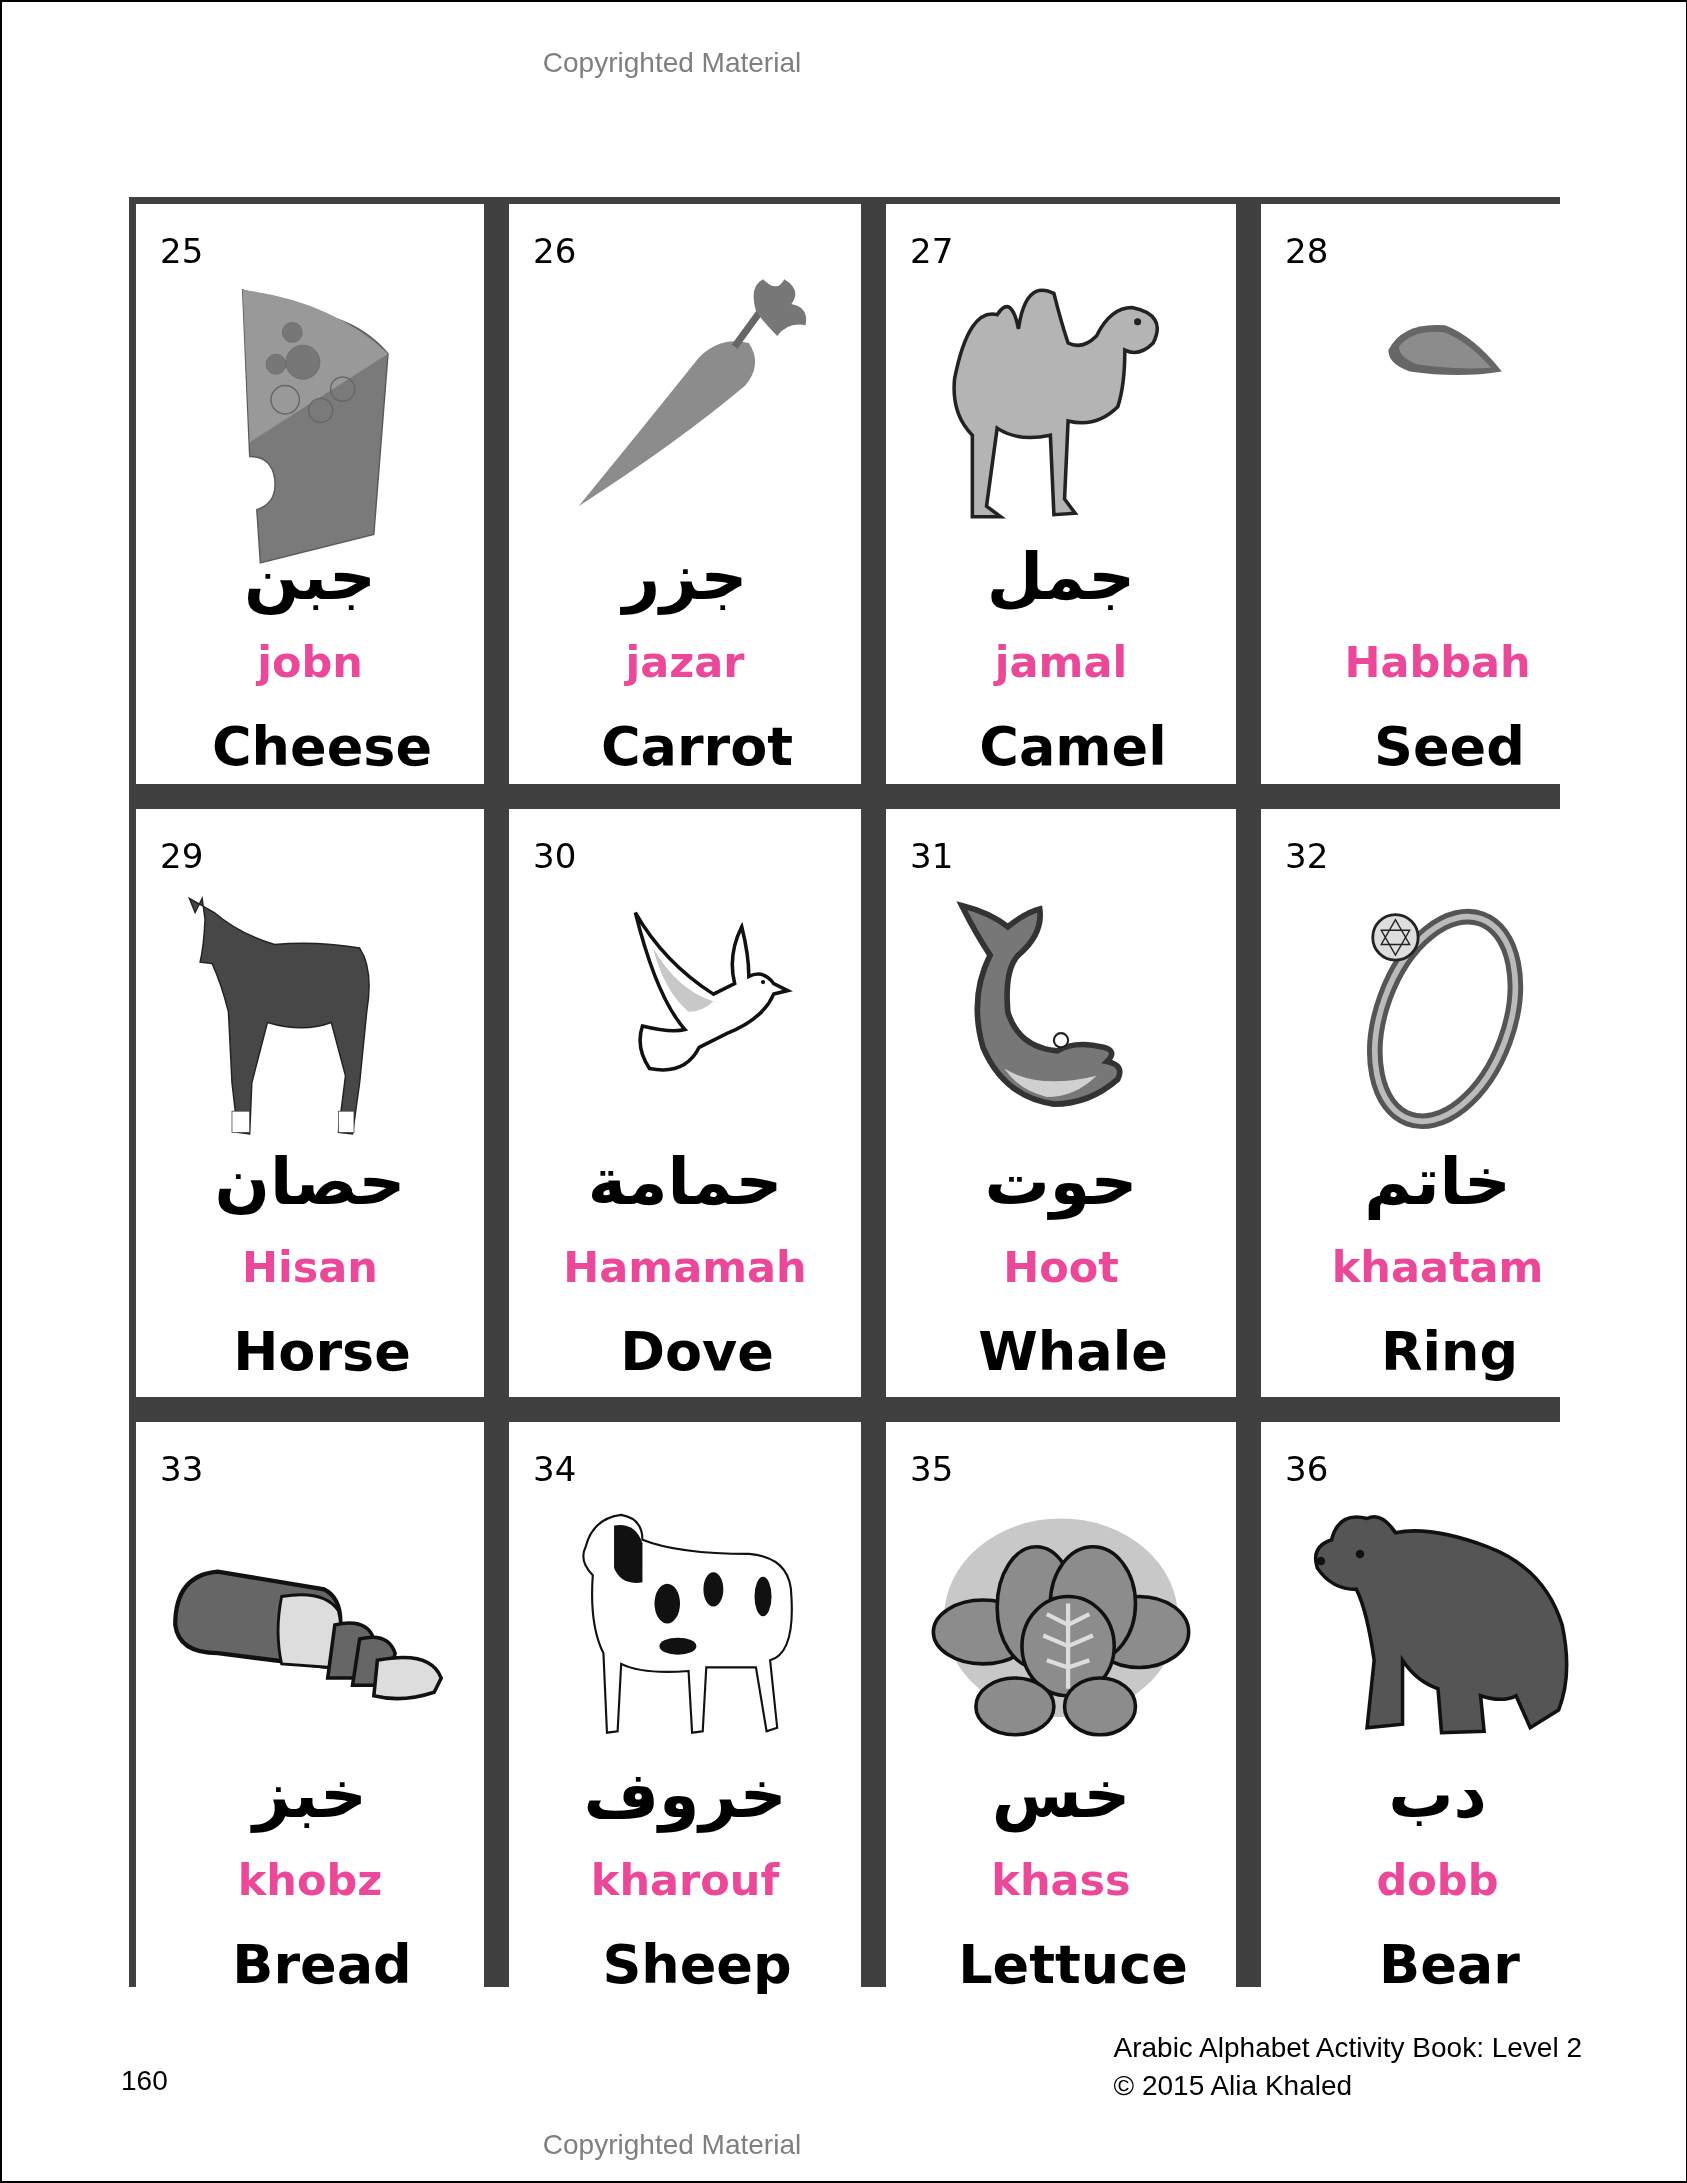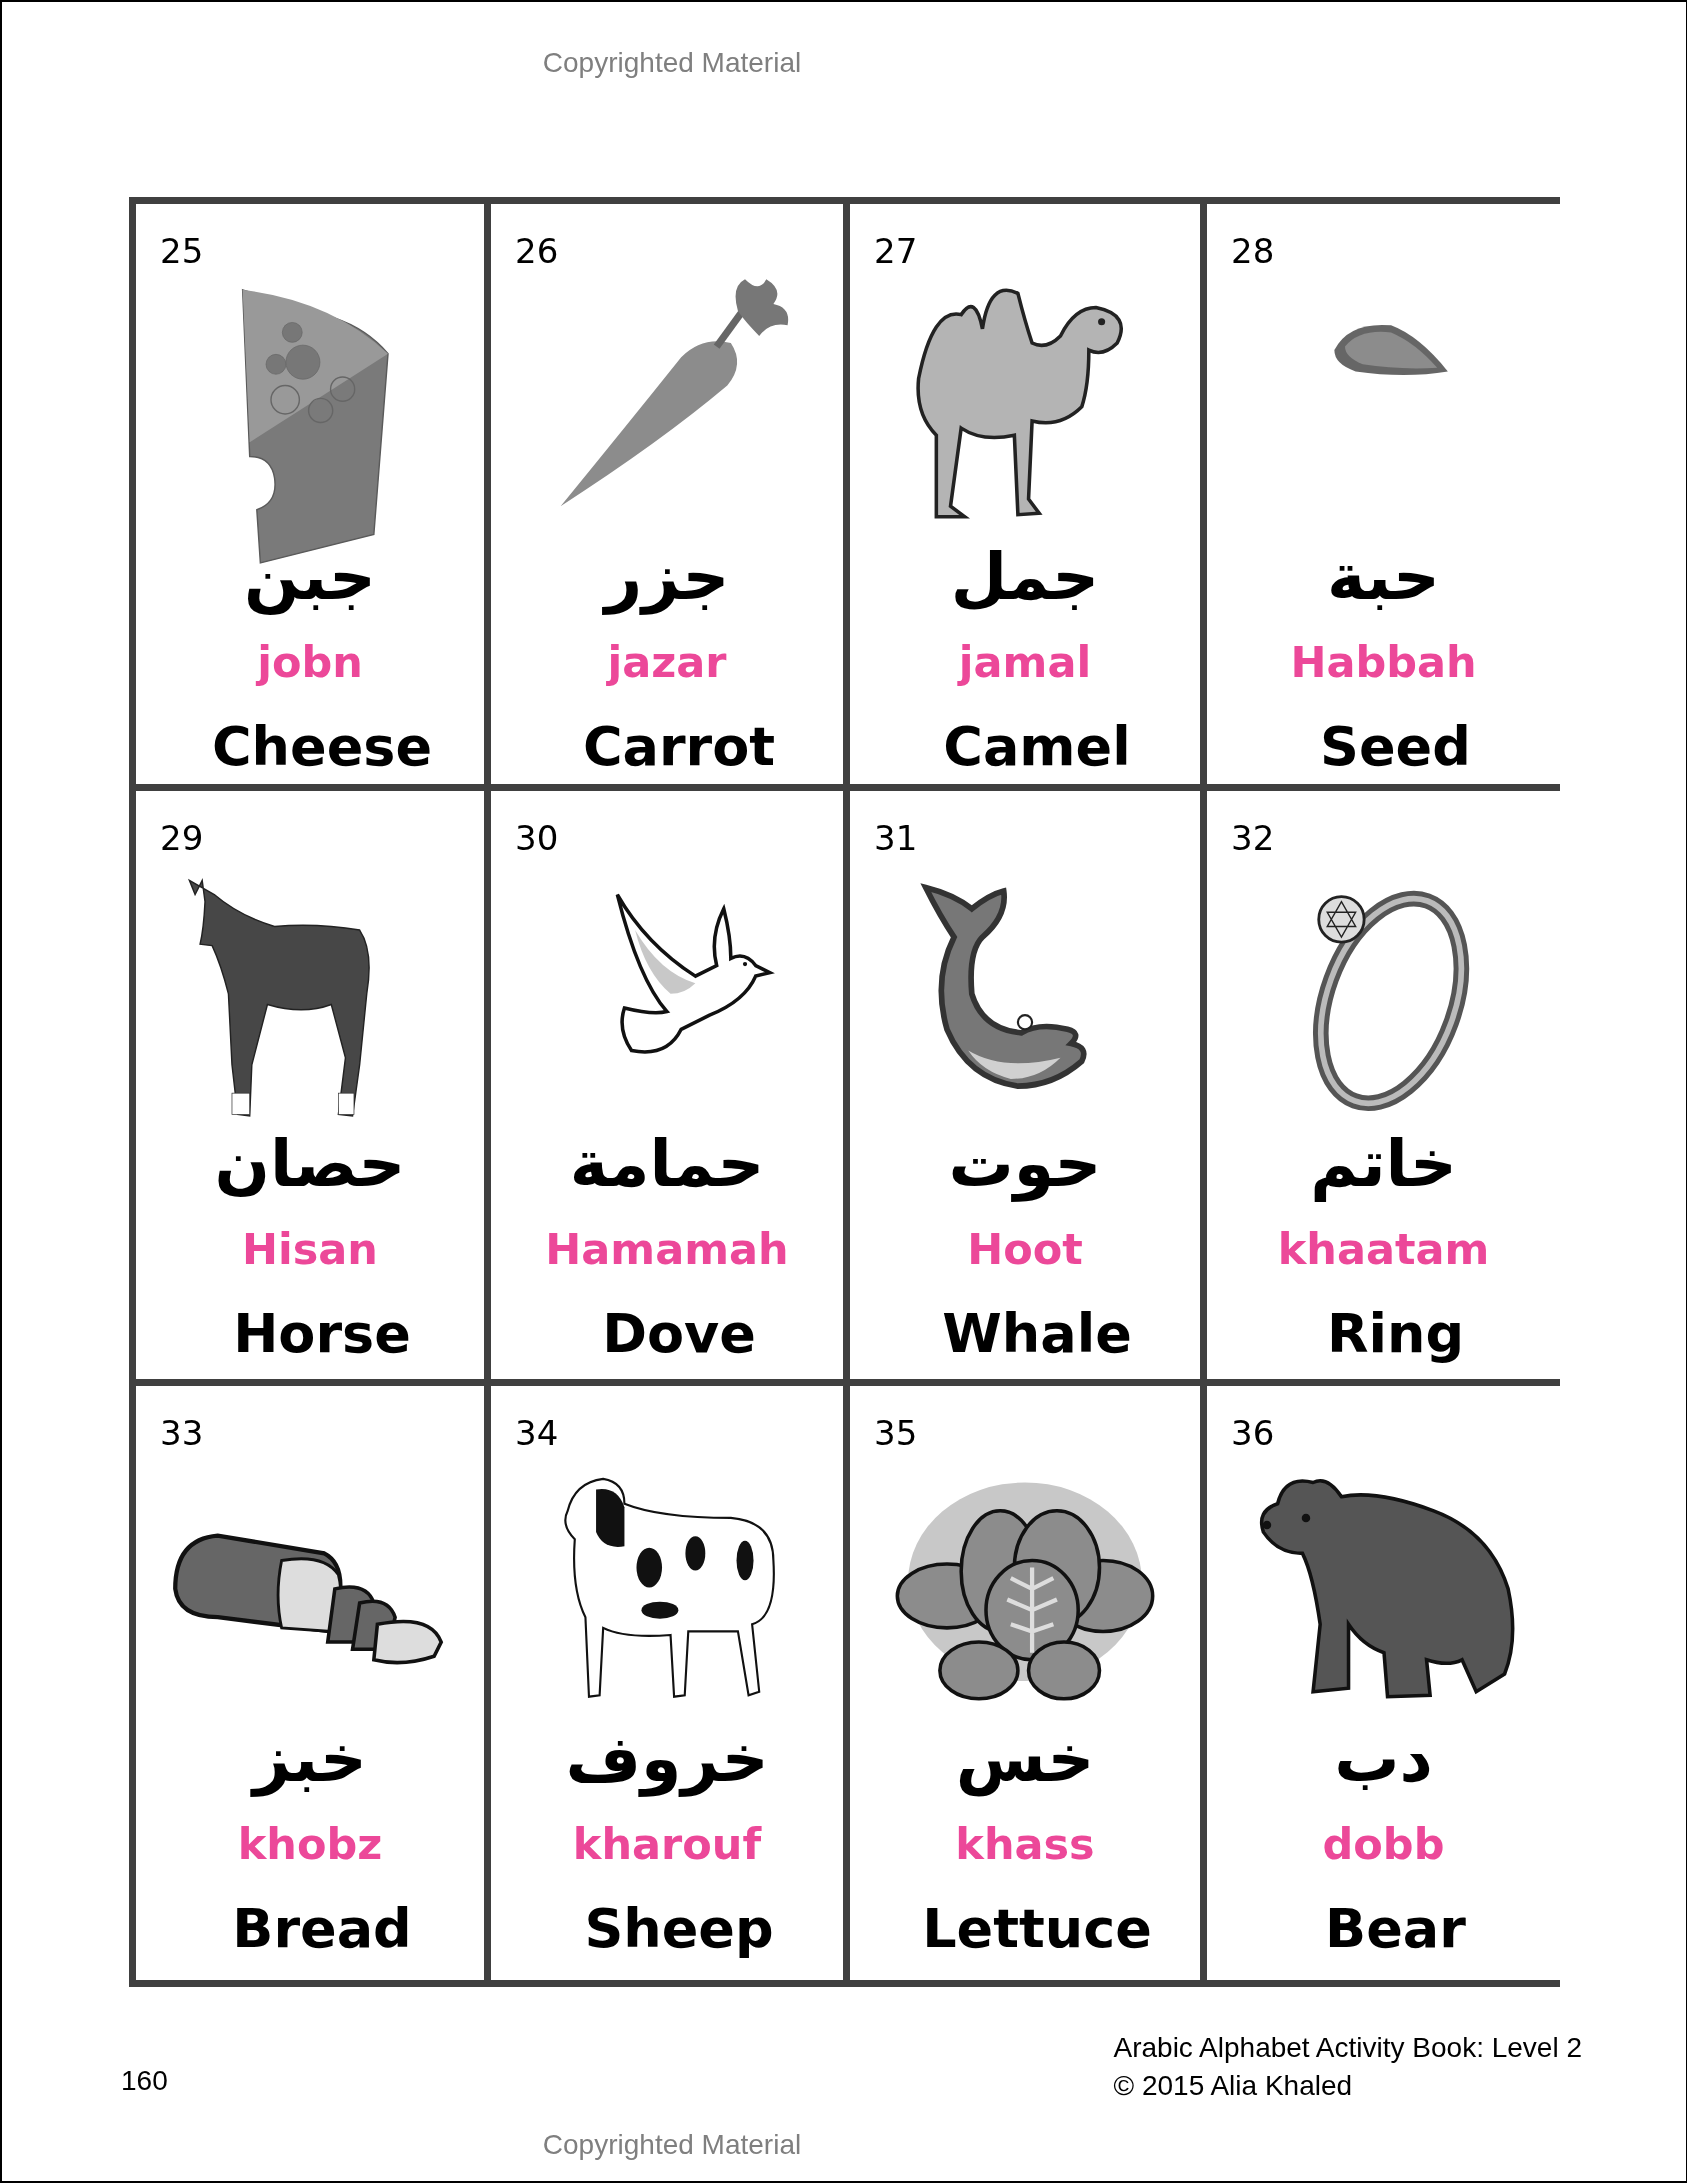--- a/index.html
+++ b/index.html
@@ -2,21 +2,21 @@
 <html style="font-size:11.4px"><head>
 <meta charset="utf-8">
 <style>
   html, body { margin: 0; padding: 0; background: #ffffff; }
   body { width: 1688px; height: 2183px; position: relative; overflow: hidden; }
   .page-border { position: absolute; left: 0; top: 0; width: 1688px; height: 2183px; box-sizing: border-box; border-top: 2.1px solid #000; border-left: 2.1px solid #000; border-right: 2.1px solid #000; border-bottom: 2.8px solid #000; }
   .watermark { position: absolute; left: 0; width: 1344px; text-align: center; font-family: "Liberation Sans", sans-serif; font-size: 28px; color: #7f7f7f; }
   .wm-top { top: 47px; }
   .wm-bottom { top: 2129px; }
   .grid { position: absolute; left: 129px; top: 197px; width: 1431px; height: 1790px; background: #404040; display: grid;
-          grid-template-columns: 348px 352px 350px 353px; grid-template-rows: 580px 588px 594px; gap: 7px; padding: 7px; box-sizing: border-box; }
+          grid-template-columns: 348px 352px 350px 353px; grid-template-rows: 580px 588px 594px; gap: 25px; padding: 7px; box-sizing: border-box; }
   .card { background: #fff; position: relative; overflow: hidden; }
   .card-num { position: absolute; left: 24px; top: 27px; font-family: "DejaVu Sans", sans-serif; font-size: 34px; color: #000; }
   .card-img { position: absolute; left: 0; right: 0; top: 50px; height: 327px; display: flex; align-items: center; justify-content: center; }
   .card-img svg { width: 298px; height: 305px; }
   .card-ar { position: absolute; left: 0; right: 0; top: 334px; text-align: center; font-family: "DejaVu Sans", sans-serif; font-weight: bold; font-size: 65px; color: #000; direction: rtl; line-height: 1.2; }
   .card-tr { position: absolute; left: 0; right: 0; top: 437px; text-align: center; font-family: "DejaVu Sans", sans-serif; font-weight: bold; font-size: 43px; color: #ec4899; line-height: 1; }
   .card-en { position: absolute; left: 0; right: 0; top: 516px; text-align: center; font-family: "DejaVu Sans", sans-serif; font-weight: bold; font-size: 54px; color: #000; line-height: 1; padding-left: 24px; }
   .footer-title { position: absolute; right: 106px; top: 2029px; font-family: "Liberation Sans", sans-serif; font-size: 28px; color: #000; text-align: left; line-height: 38px; }
   .page-number { position: absolute; left: 121px; top: 2065px; font-family: "Liberation Sans", sans-serif; font-size: 28px; color: #000; }
 </style>
@@ -76,21 +76,20 @@
   </div>
 
   <div class="card">
     <span class="card-num">28</span>
     <div class="card-img">
       <svg viewBox="0 0 420 430">
         <path d="M140 120 Q160 80 220 85 Q260 100 300 150 Q240 160 170 150 Q140 140 140 120 Z" fill="#666"></path>
         <path d="M155 115 Q175 90 220 95 Q255 110 285 145 Q230 148 180 140 Q155 130 155 115 Z" fill="#8c8c8c"></path>
       </svg>
     </div>
-    <div class="card-ar">حبة</div>
     <div class="card-tr">Habbah</div>
     <div class="card-en">Seed</div>
   </div>
 
   <div class="card">
     <span class="card-num">29</span>
     <div class="card-img">
       <svg viewBox="0 0 420 430">
         <path d="M40 40 L48 60 L58 40 L62 70 Q60 110 55 130 L72 132 Q85 160 95 200 L100 300 L108 370 L125 372 L128 300 L150 215 Q200 230 240 215 L260 290 L250 370 L270 372 L280 300 L290 200 Q300 140 280 110 Q220 100 160 105 Q110 90 75 60 Z" fill="#474747" stroke="#222" stroke-width="2"></path>
         <rect x="100" y="340" width="25" height="30" fill="#fff" stroke="#333"></rect>

